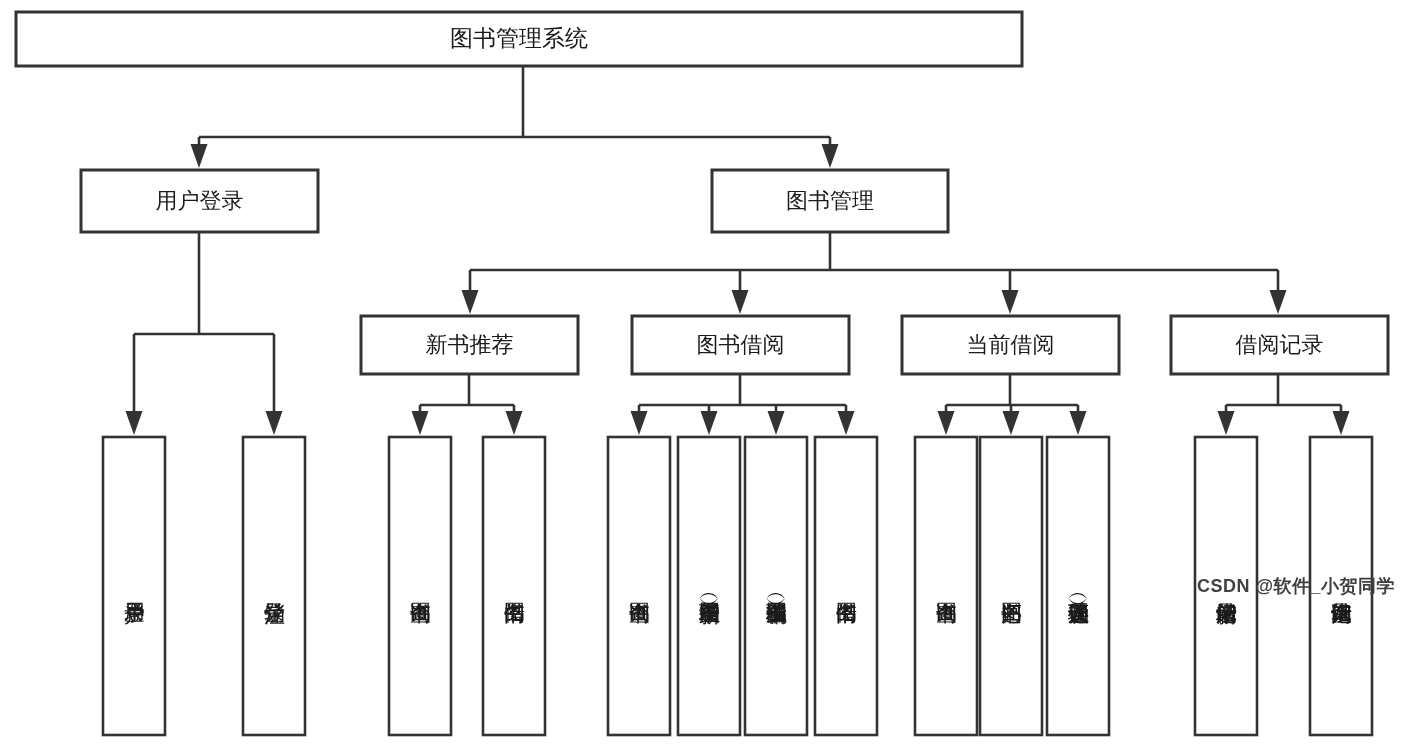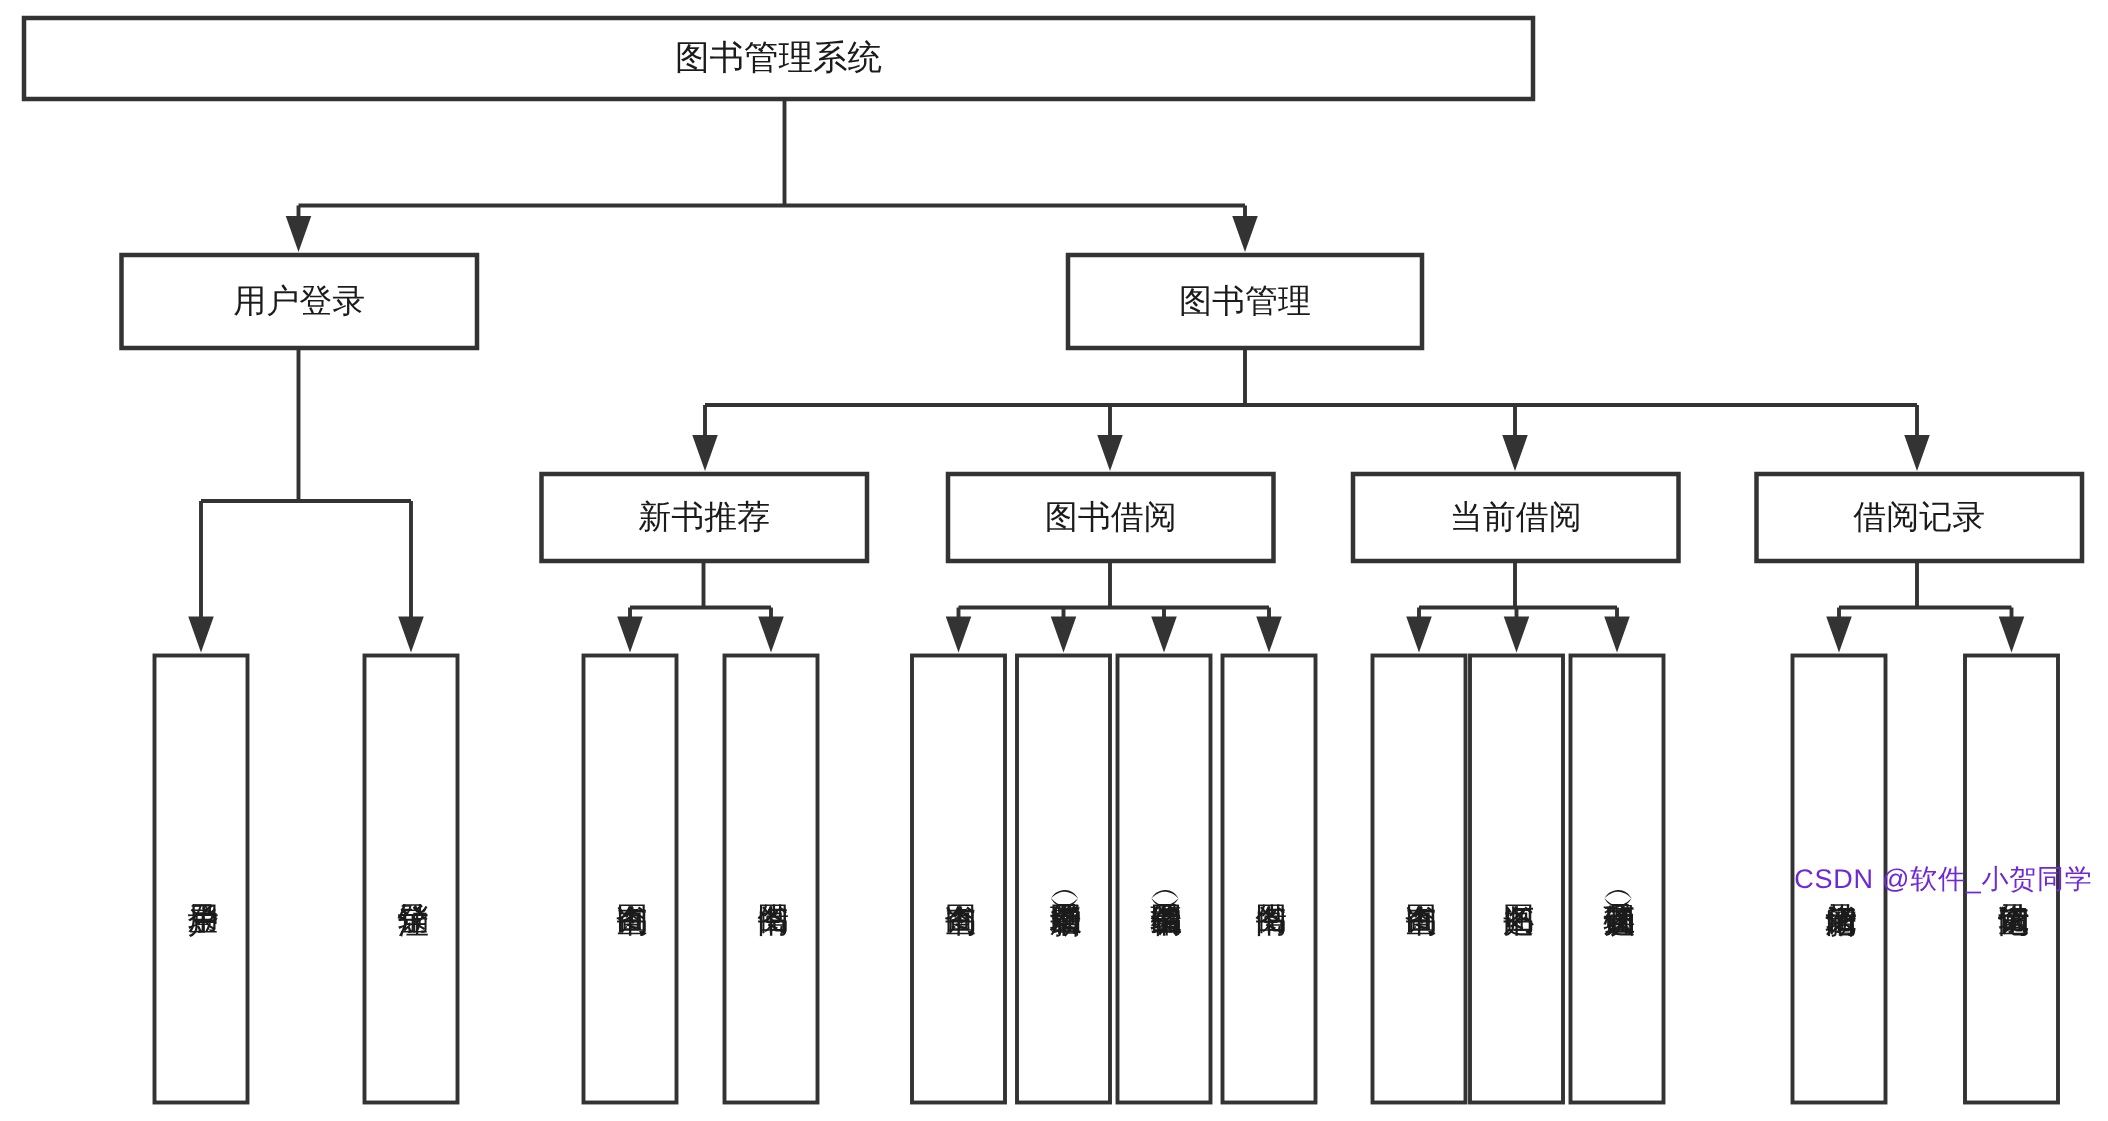--- a/index.html
+++ b/index.html
@@ -69,23 +69,24 @@
     align-items: center;
     justify-content: center;
     pointer-events: none;
   }
   .watermark {
     position: absolute;
     right: 10px;
     bottom: 4px;
     font-family: "Liberation Sans", "DejaVu Sans", sans-serif;
     font-size: 18px;
-    color: #6d28d9;
+    color: #404040;
     letter-spacing: 0.5px;
     user-select: none;
+    font-weight: bold;
   }
 </style>
 </head>
 <body>
 
 <div id="diagram-root">
   <svg class="flow" viewBox="0 0 1405 747" xmlns="http://www.w3.org/2000/svg">
     <g id="edge-layer">
         <g>
           <path class="edge" d="M 523 66 L 523 137"></path>

